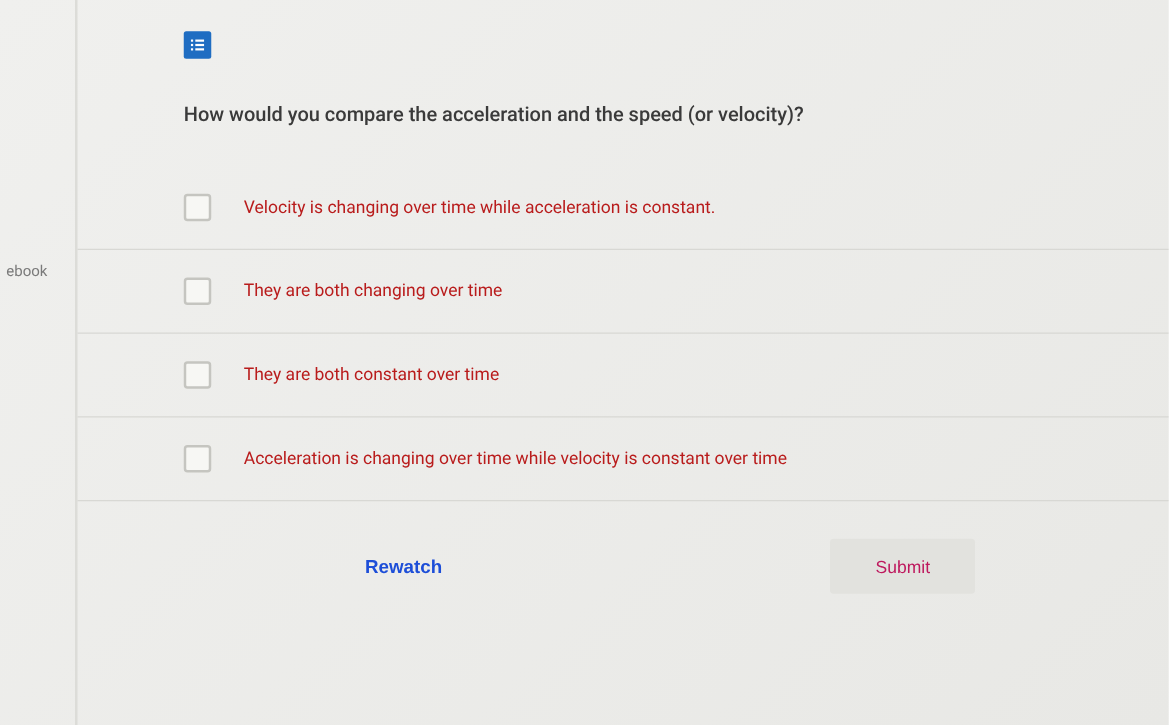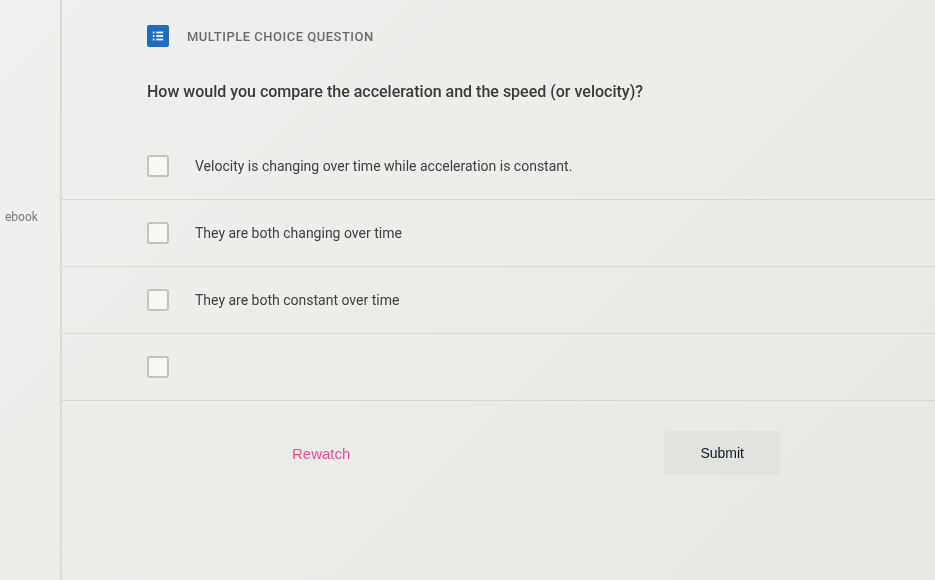--- a/index.html
+++ b/index.html
@@ -97,40 +97,40 @@
       width: 22px;
       height: 22px;
       border: 2px solid #c5c5c0;
       border-radius: 3px;
       background: #f7f7f4;
       flex-shrink: 0;
       cursor: pointer;
     }
     .option-label {
       font-size: 14px;
-      color: #404040;
+      color: #b91c1c;
     }
     .actions {
       display: flex;
       justify-content: space-between;
       align-items: center;
       padding: 30px 115px 0 145px;
     }
     .rewatch-btn {
       background: transparent;
       border: none;
       font-size: 15px;
-      color: #ec4899;
-      font-weight: 400;
+      color: #1d4ed8;
+      font-weight: 700;
       cursor: pointer;
     }
     .submit-btn {
       background: #e2e2de;
       border: none;
-      color: #0f172a;
+      color: #be185d;
       font-size: 14px;
       padding: 14px 36px;
       border-radius: 3px;
       cursor: pointer;
     }
   </style>
 </head>
 <body>
 
 <div class="sidebar">
@@ -144,40 +144,40 @@
       <div class="header-icon">
         <svg viewBox="0 0 16 16" fill="none">
           <rect x="2" y="3" width="2" height="2" fill="white"></rect>
           <rect x="6" y="3" width="8" height="2" fill="white"></rect>
           <rect x="2" y="7" width="2" height="2" fill="white"></rect>
           <rect x="6" y="7" width="8" height="2" fill="white"></rect>
           <rect x="2" y="11" width="2" height="2" fill="white"></rect>
           <rect x="6" y="11" width="8" height="2" fill="white"></rect>
         </svg>
       </div>
-      <div class="header-label">MULTIPLE CHOICE QUESTION</div>
     </div>
 
     <div class="question">How would you compare the acceleration and the speed (or velocity)?</div>
 
     <div class="options">
       <div class="option">
         <div class="checkbox"></div>
         <div class="option-label">Velocity is changing over time while  acceleration is constant.</div>
       </div>
       <div class="option">
         <div class="checkbox"></div>
         <div class="option-label">They are both changing over time</div>
       </div>
       <div class="option">
         <div class="checkbox"></div>
         <div class="option-label">They are both constant over time</div>
       </div>
       <div class="option">
         <div class="checkbox"></div>
+        <div class="option-label">Acceleration is changing over time while velocity  is constant over time</div>
       </div>
     </div>
 
     <div class="actions">
       <button class="rewatch-btn">Rewatch</button>
       <button class="submit-btn">Submit</button>
     </div>
 
   </div>
 </div>

